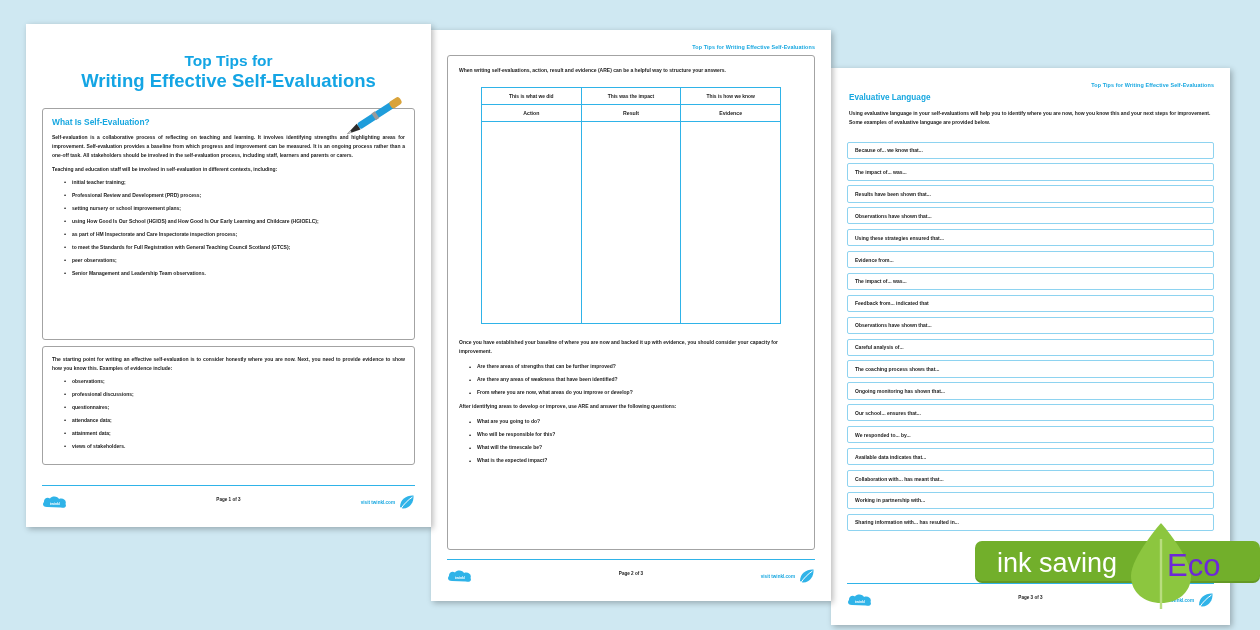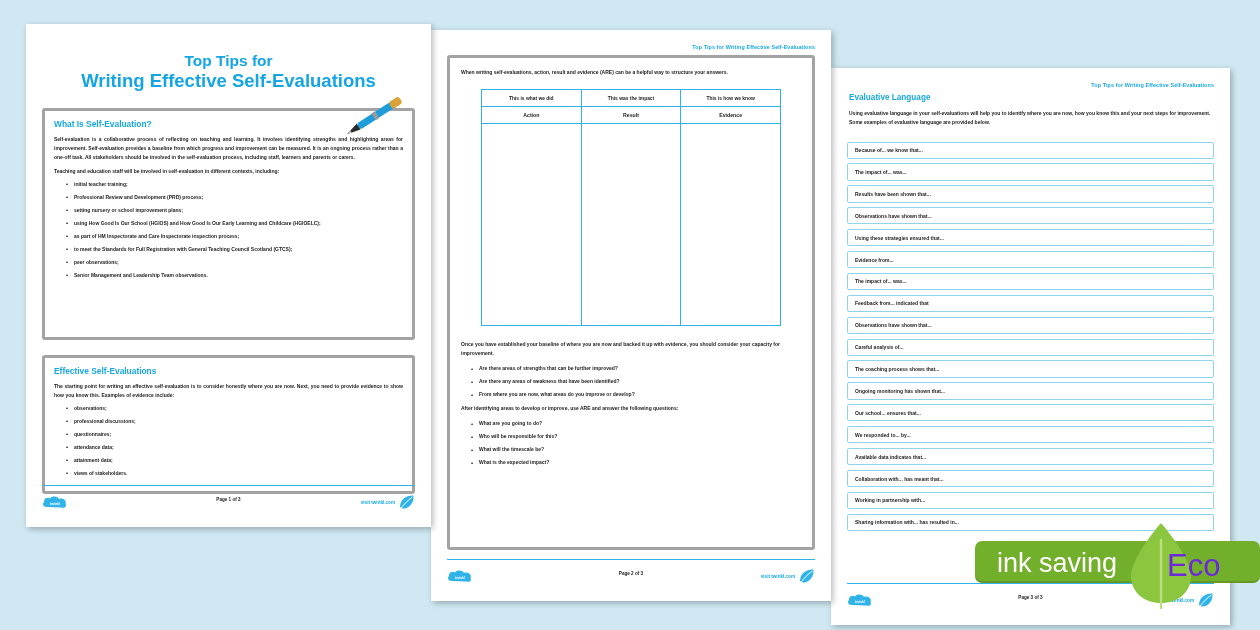--- a/index.html
+++ b/index.html
@@ -43,24 +43,24 @@
     margin: 14px 0 16px 0;
   }
   .doc-title .l1 { font-size: 15.5px; display: block; }
   .doc-title .l2 { font-size: 18.5px; display: block; }
 
   
   .pen { position: absolute; right: 6px; top: 62px; width: 92px; height: 56px; z-index: 8; }
 
   
   .panel {
-    border: 3px solid #a3a3a3;
+    border: 1px solid #a3a3a3;
     border-radius: 3px;
     padding: 8px 9px 8px 9px;
-    margin-bottom: 15px;
+    margin-bottom: 6px;
     background: #fff;
     position: relative;
   }
   .panel.tall { min-height: 232px; }
   .panel h2 {
     color: #17a7e0;
     font-size: 8.4px;
     font-weight: bold;
     margin-bottom: 6px;
   }
@@ -361,21 +361,20 @@
           <li>setting nursery or school improvement plans;</li>
           <li>using How Good Is Our School (HGIOS) and How Good Is Our Early Learning and Childcare (HGIOELC);</li>
           <li>as part of HM Inspectorate and Care Inspectorate inspection process;</li>
           <li>to meet the Standards for Full Registration with General Teaching Council Scotland (GTCS);</li>
           <li>peer observations;</li>
           <li>Senior Management and Leadership Team observations.</li>
         </ul>
     </div>
 
     <div class="panel">
-      <h2>Effective Self-Evaluations</h2>
       <p>The starting point for writing an effective self-evaluation is to consider honestly where you are now. Next, you need to provide evidence to show how you know this. Examples of evidence include:</p>
       <ul id="s2-bullets">
           <li>observations;</li>
           <li>professional discussions;</li>
           <li>questionnaires;</li>
           <li>attendance data;</li>
           <li>attainment data;</li>
           <li>views of stakeholders.</li>
         </ul>
     </div>

